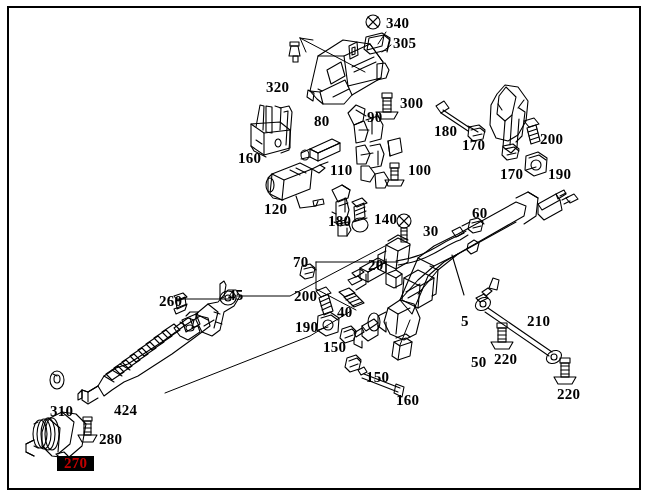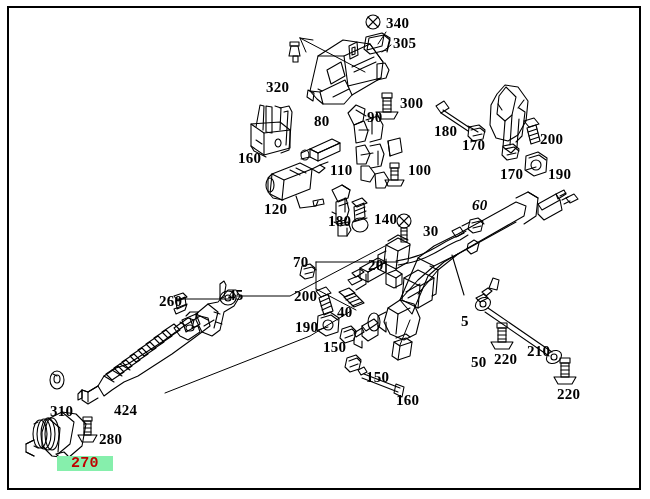--- a/index.html
+++ b/index.html
@@ -4,21 +4,21 @@
 <style>
   html,body{margin:0;padding:0;background:#ffffff;}
   body{width:650px;height:499px;overflow:hidden;
        font-family:"Liberation Serif",serif;}
   #diagram-frame{position:absolute;left:7px;top:6px;width:634px;height:484px;
        border:2px solid #000;background:#fff;box-sizing:border-box;}
   #art{position:absolute;left:0;top:0;width:650px;height:499px;}
   .lbl{position:absolute;font-family:"Liberation Serif",serif;font-size:15px;
        font-weight:700;color:#000;white-space:nowrap;line-height:1;
        letter-spacing:.3px;}
-  .lbl.hl{color:#c00000;background:#86efac;padding:0 14px;font-family:Liberation Mono, monospace;}
+  .lbl.hl{color:#c00000;background:#000000;padding:0 7px;}
 </style>
 </head>
 <body>
 
 <div id="diagram-frame"></div>
 
 <svg id="art" viewBox="0 0 650 499" xmlns="http://www.w3.org/2000/svg">
   <g fill="none" stroke="#000" stroke-width="1.1" stroke-linejoin="round" stroke-linecap="round">
 
     <g stroke-width="1">
@@ -414,29 +414,29 @@
     <div class="lbl" style="left: 540px; top: 132px;">200</div>
     <div class="lbl" style="left: 500px; top: 167px;">170</div>
     <div class="lbl" style="left: 548px; top: 167px;">190</div>
     <div class="lbl" style="left: 238px; top: 151px;">160</div>
     <div class="lbl" style="left: 330px; top: 163px;">110</div>
     <div class="lbl" style="left: 408px; top: 163px;">100</div>
     <div class="lbl" style="left: 264px; top: 202px;">120</div>
     <div class="lbl" style="left: 328px; top: 214px;">180</div>
     <div class="lbl" style="left: 374px; top: 212px;">140</div>
     <div class="lbl" style="left: 423px; top: 224px; text-align: center;">30</div>
-    <div class="lbl" style="left: 472px; top: 198px; font-style: italic;">60</div>
+    <div class="lbl" style="left: 472px; top: 206px;">60</div>
     <div class="lbl" style="left: 293px; top: 255px;">70</div>
     <div class="lbl" style="left: 368px; top: 258px;">20</div>
     <div class="lbl" style="left: 294px; top: 289px;">200</div>
     <div class="lbl" style="left: 337px; top: 305px;">40</div>
     <div class="lbl" style="left: 295px; top: 320px;">190</div>
     <div class="lbl" style="left: 323px; top: 340px;">150</div>
     <div class="lbl" style="left: 461px; top: 314px;">5</div>
-    <div class="lbl" style="left: 527px; top: 314px; margin-top: 30px;">210</div>
+    <div class="lbl" style="left: 527px; top: 314px;">210</div>
     <div class="lbl" style="left: 494px; top: 352px;">220</div>
     <div class="lbl" style="left: 557px; top: 387px;">220</div>
     <div class="lbl" style="left: 423px; top: 355px; margin-left: 48px;">50</div>
     <div class="lbl" style="left: 366px; top: 370px;">150</div>
     <div class="lbl" style="left: 396px; top: 393px;">160</div>
     <div class="lbl" style="left: 159px; top: 294px;">260</div>
     <div class="lbl" style="left: 228px; top: 288px;">45</div>
     <div class="lbl" style="left: 50px; top: 364px; margin-top: 40px;">310</div>
     <div class="lbl" style="left: 114px; top: 403px;">424</div>
     <div class="lbl" style="left: 99px; top: 432px;">280</div>

